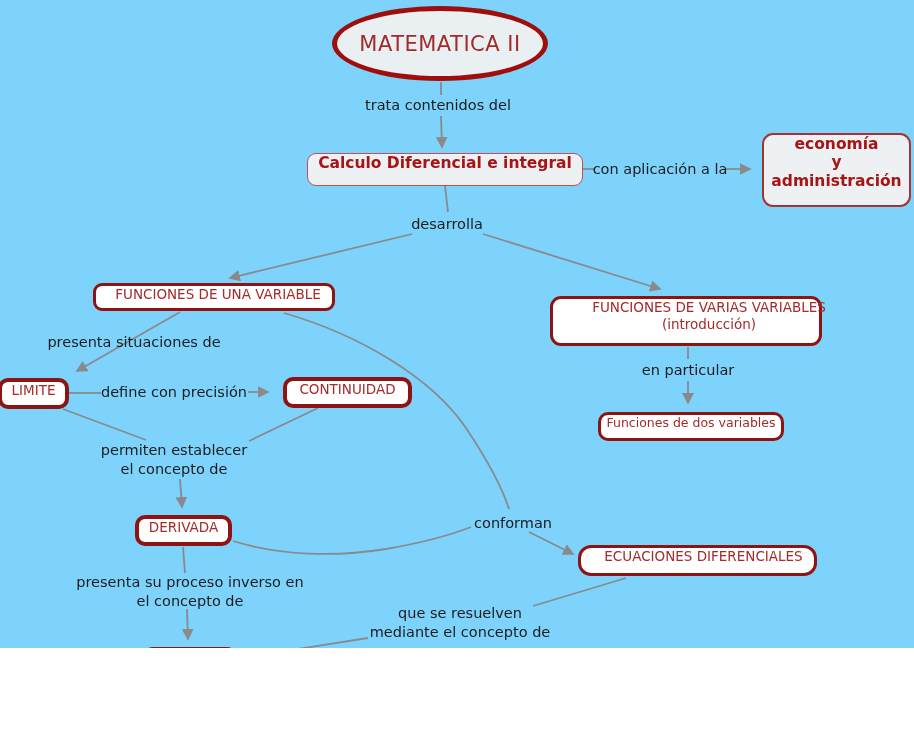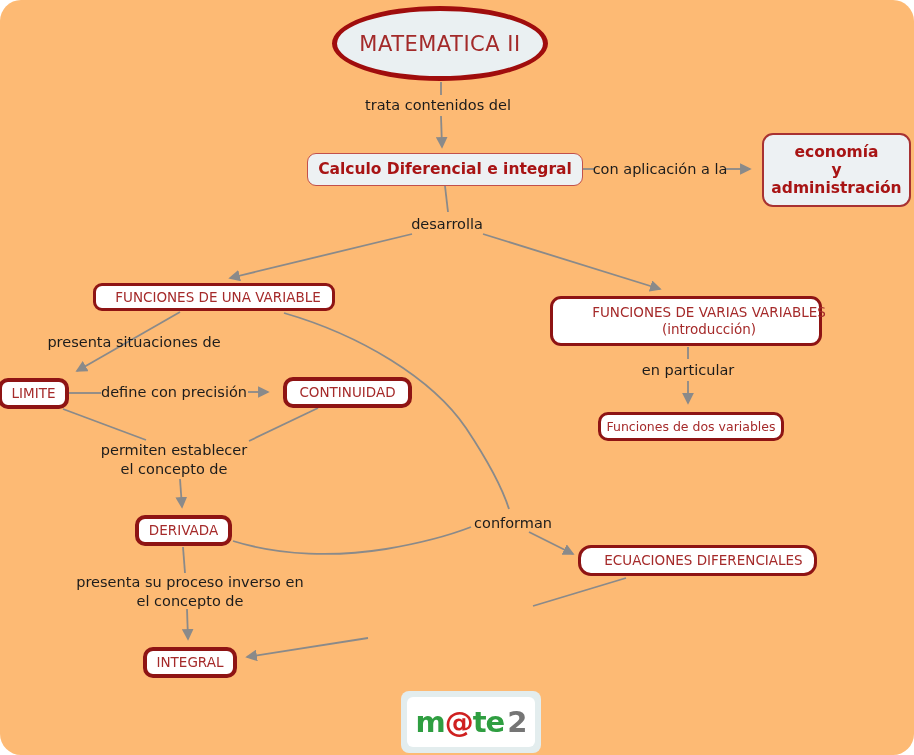--- a/index.html
+++ b/index.html
@@ -1,23 +1,23 @@
 <!DOCTYPE html>
 <html><head>
 <meta charset="utf-8">
 <style>
   html,body{margin:0;padding:0;background:#ffffff;}
   .canvas{
-    position:relative;width:914px;height:755px;background:#fdba74;
-    font-family:"DejaVu Sans","Liberation Sans",sans-serif;overflow:hidden;border-radius:21px;
+    position:relative;width:914px;height:648px;background:#7dd3fc;
+    font-family:"DejaVu Sans","Liberation Sans",sans-serif;overflow:hidden;
   }
   svg.edges{position:absolute;left:0;top:0;z-index:1;}
   .node{
     position:absolute;z-index:2;box-sizing:border-box;
-    display:flex;flex-direction:column;align-items:center;justify-content:center;
+    display:flex;flex-direction:column;align-items:center;
     text-align:center;background:#ffffff;color:#a52a2a;
     border:3.5px solid #8e1414;border-radius:10px;
     font-size:13.5px;line-height:1.25;white-space:nowrap;
   }
   .node.thick{border-width:4px;}
   .node.thin{border-width:1.5px;border-color:#c2504b;background:#edf1f3;}
   .node.medium{border-width:2.5px;border-color:#a83232;background:#edf1f3;}
   .node.bold{font-weight:bold;color:#a81414;}
   .ellipse{
     position:absolute;z-index:2;box-sizing:border-box;
@@ -163,20 +163,24 @@
   <div class="lbl" style="left:174px;top:392px;text-align:center;">define con precisión</div>
   <div class="lbl" style="left:174px;top:460px;">
     <div>permiten establecer</div>
     <div>el concepto de</div>
   </div>
   <div class="lbl" style="left:513px;top:523px;">conforman</div>
   <div class="lbl" style="left:190px;top:592px;">
     <div>presenta su proceso inverso en</div>
     <div>el concepto de</div>
   </div>
+  <div class="lbl" style="left:460px;top:623px;">
+    <div>que se resuelven</div>
+    <div>mediante el concepto de</div>
+  </div>
   <div class="lbl" style="left:688px;top:370px;">en particular</div>
 
   <div class="logo-panel">
     <div class="logo-card">
       <span class="lg-green">m</span>
       <span class="lg-red">@</span>
       <span class="lg-green">te</span>
       <span class="lg-gray">2</span>
     </div>
   </div>

